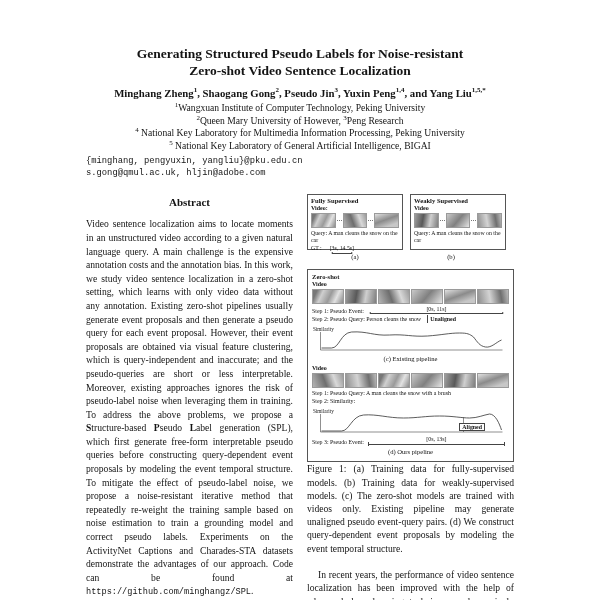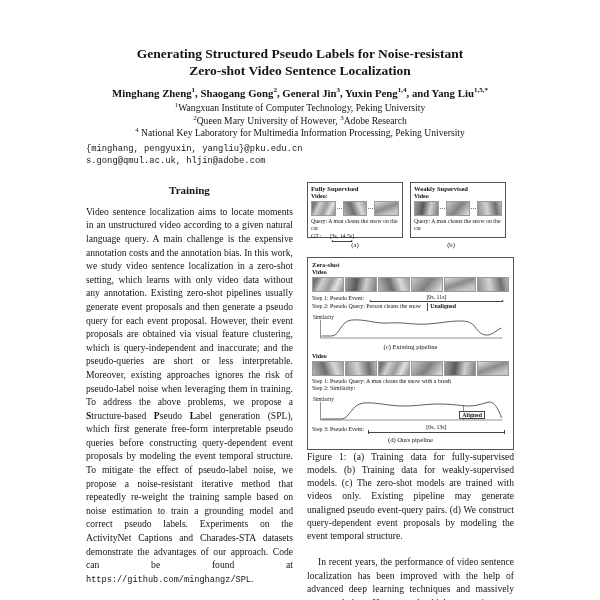--- a/index.html
+++ b/index.html
@@ -71,38 +71,39 @@
 
 <div class="page">
   <div class="content">
 
     <div class="title">
       <div>Generating Structured Pseudo Labels for Noise-resistant</div>
       <div>Zero-shot Video Sentence Localization</div>
     </div>
 
     <div class="authors">
-      <span><span>Minghang Zheng</span><sup>1</sup></span><span><span>, Shaogang Gong</span><sup>2</sup></span><span><span>, General Jin</span><sup>3</sup></span><span><span>, Yuxin Peng</span><sup>1,4</sup></span><span><span>, and Yang Liu</span><sup>1,5,*</sup></span>
+      <span><span>Minghang Zheng</span><sup>1</sup></span><span><span>, Shaogang Gong</span><sup>2</sup></span><span><span>, Pseudo Jin</span><sup>3</sup></span><span><span>, Yuxin Peng</span><sup>1,4</sup></span><span><span>, and Yang Liu</span><sup>1,5,*</sup></span>
     </div>
 
     <div class="affils">
       <div class="affil"><sup>1</sup><span>Wangxuan Institute of Computer Technology, Peking University</span></div>
-      <div class="affil"><sup>2</sup><span>Queen Mary University of However, </span><sup>3</sup><span>Adobe Research</span></div>
+      <div class="affil"><sup>2</sup><span>Queen Mary University of However, </span><sup>3</sup><span>Peng Research</span></div>
       <div class="affil"><sup>4</sup><span> National Key Laboratory for Multimedia Information Processing, Peking University</span></div>
+      <div class="affil"><sup>5</sup><span> National Key Laboratory of General Artificial Intelligence, BIGAI</span></div>
     </div>
 
     <div class="emails">
       <div class="mono">{minghang, pengyuxin, yangliu}@pku.edu.cn</div>
       <div class="mono">s.gong@qmul.ac.uk, hljin@adobe.com</div>
     </div>
 
     <div class="cols">
 
       <div class="col-left">
-        <div class="abs-head">Training</div>
+        <div class="abs-head">Abstract</div>
         <div class="abs-text"><span>Video sentence localization aims to locate moments in an unstructured video according to a given natural language query. A main challenge is the expensive annotation costs and the annotation bias. In this work, we study video sentence localization in a zero-shot setting, which learns with only video data without any annotation. Existing zero-shot pipelines usually generate event proposals and then generate a pseudo query for each event proposal. However, their event proposals are obtained via visual feature clustering, which is query-independent and inaccurate; and the pseudo-queries are short or less interpretable. Moreover, existing approaches ignores the risk of pseudo-label noise when leveraging them in training. To address the above problems, we propose a </span><span class="b">S</span><span>tructure-based </span><span class="b">P</span><span>seudo </span><span class="b">L</span><span>abel generation (SPL), which first generate free-form interpretable pseudo queries before constructing query-dependent event proposals by modeling the event temporal structure. To mitigate the effect of pseudo-label noise, we propose a noise-resistant iterative method that repeatedly re-weight the training sample based on noise estimation to train a grounding model and correct pseudo labels. Experiments on the ActivityNet Captions and Charades-STA datasets demonstrate the advantages of our approach. Code can be found at </span><span class="mono-inline link">https://github.com/minghangz/SPL</span><span>.</span></div>
       </div>
 
       <div class="col-right">
 
         <div>
           <div class="fig-row">
 
             <div class="panel">
               <div class="panel-title">Fully Supervised</div>

